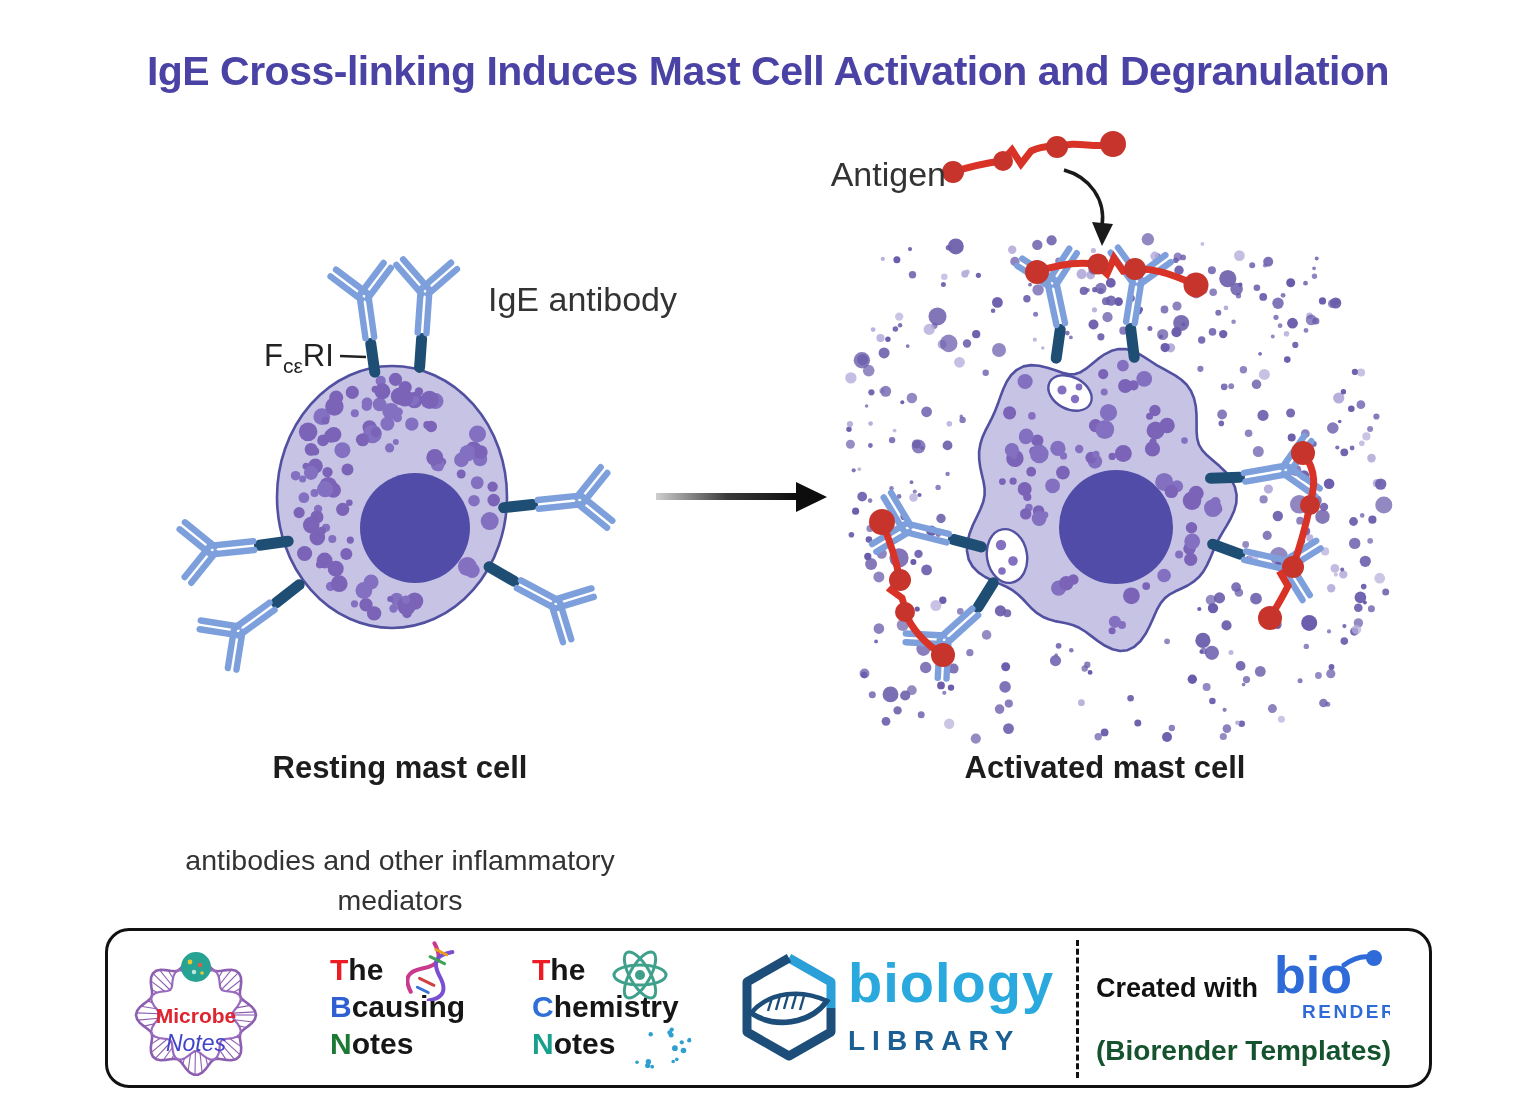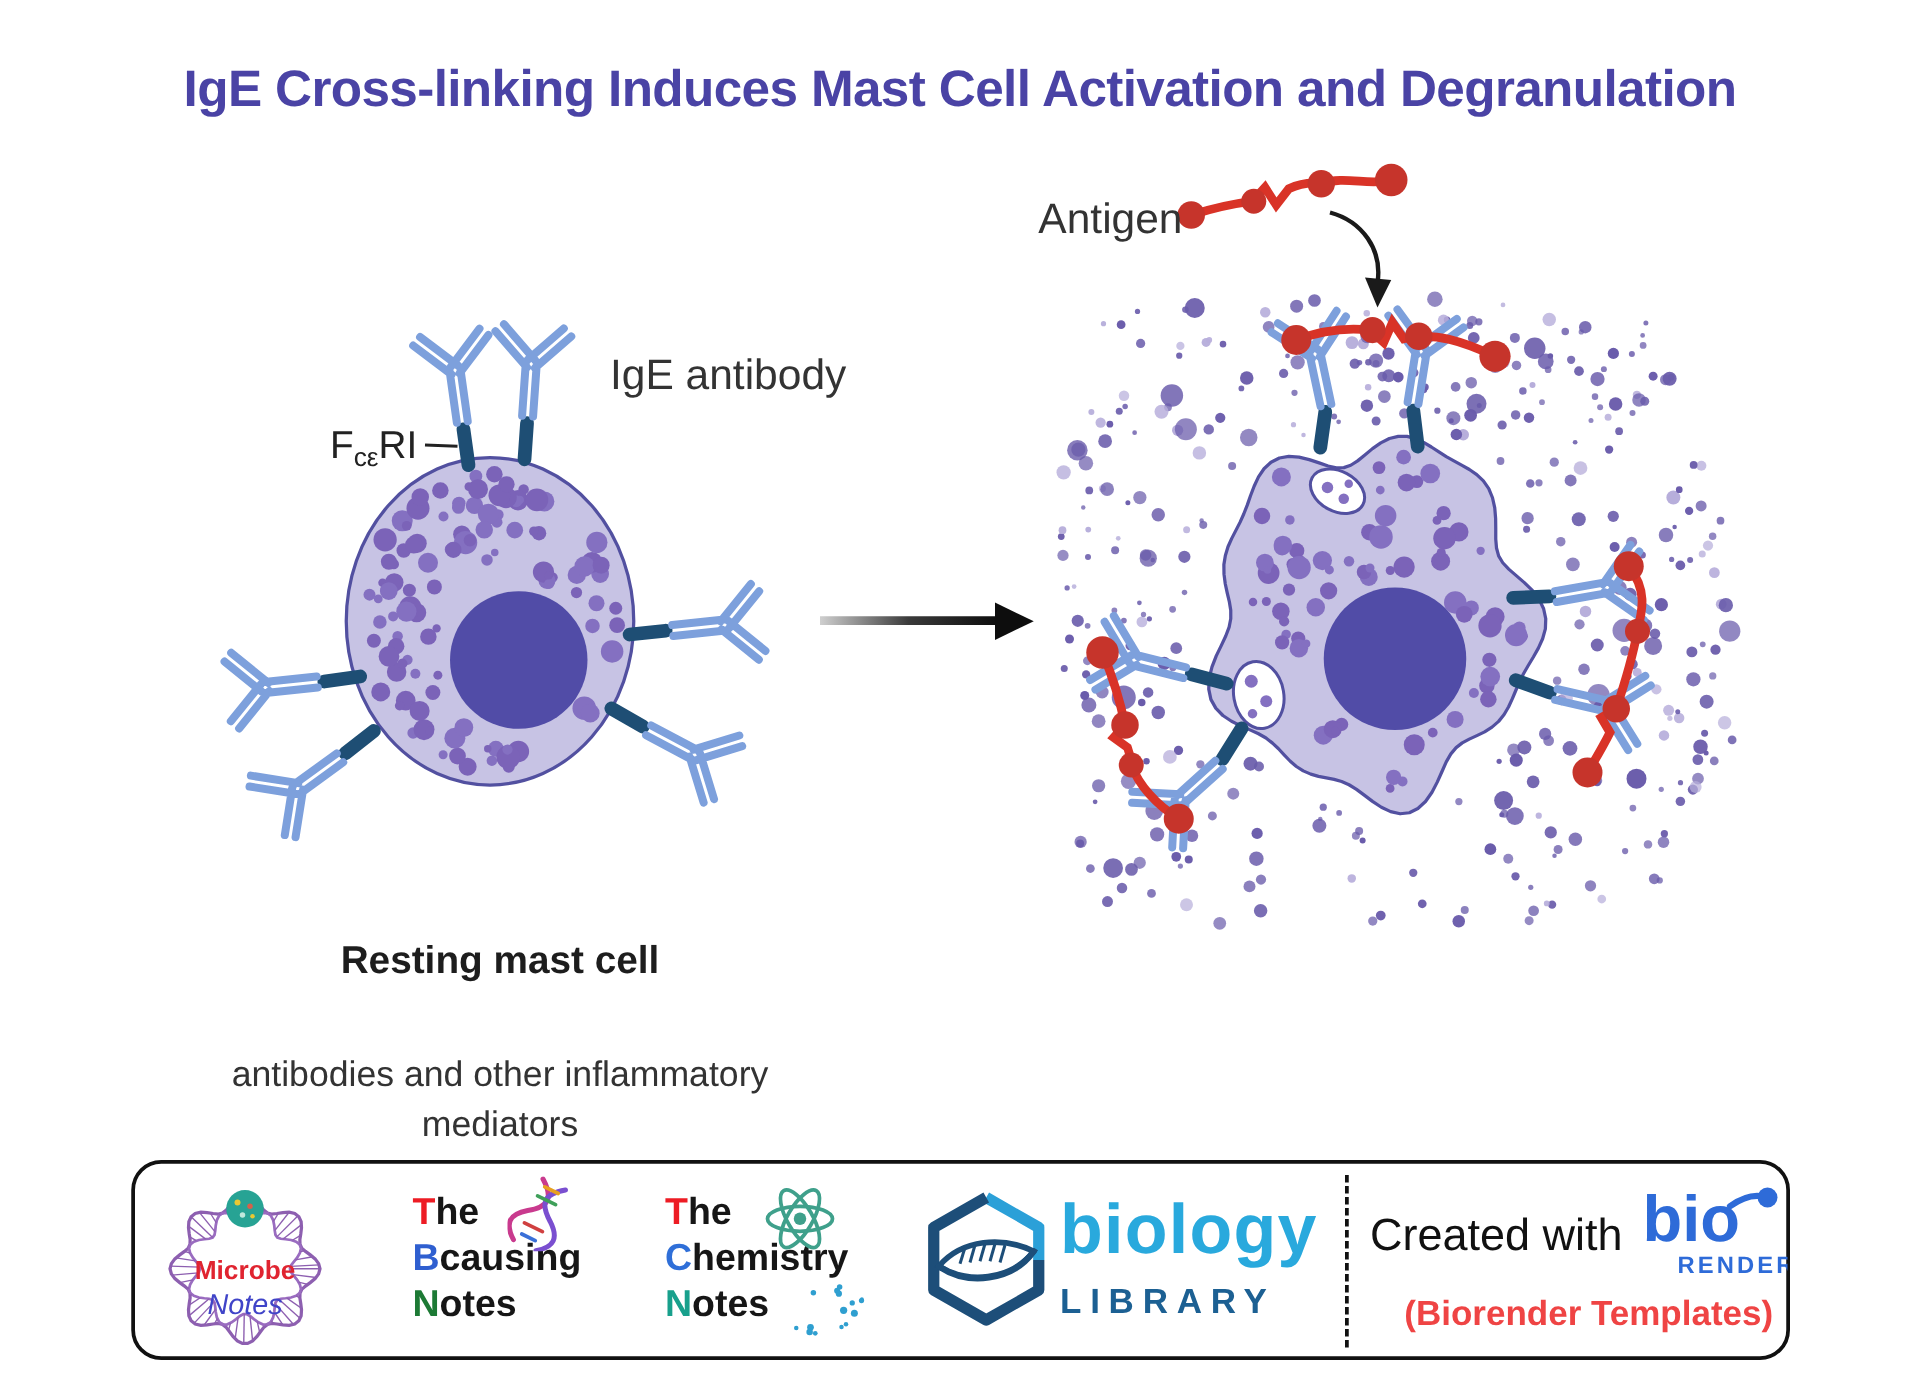--- a/index.html
+++ b/index.html
@@ -21,22 +21,22 @@
   .notes-block{font-size:30px;font-weight:bold;color:#161616;line-height:37px;white-space:nowrap;}
   .ini-red{color:#ed1c24;}.ini-blue{color:#2f5fd0;}.ini-green{color:#1d7a35;}
   .ini-blue2{color:#2f6fd8;}.ini-teal{color:#18a08c;}
   .biolib{display:flex;align-items:center;}
   .biolib-text{margin-left:8px;}
   .biolib-name{font-size:56px;font-weight:bold;color:#29a9dd;letter-spacing:1px;line-height:50px;}
   .biolib-sub{font-size:28px;font-weight:bold;color:#1c6093;letter-spacing:7px;line-height:30px;margin-top:18px;}
   .divider{border-left:3px dashed #111111;height:138px;}
   .created{width:350px;}
   .cw-row{display:flex;align-items:center;}
-  .cw-label{font-size:36px;font-weight:normal;color:#111111;white-space:nowrap;}
-  .cw-note{font-size:28px;font-weight:bold;color:#ef4444;text-align:center;margin-top:12px;}
+  .cw-label{font-size:27px;font-weight:bold;color:#111111;white-space:nowrap;}
+  .cw-note{font-size:28px;font-weight:bold;color:#14532d;margin-top:12px;}
 </style>
 </head>
 <body>
 
 <div class="page">
 
   <div class="title">IgE Cross-linking Induces Mast Cell Activation and Degranulation</div>
 
   <svg id="diagram" width="1536" height="920" viewBox="0 0 1536 920">
     <defs>
@@ -681,20 +681,21 @@
       <tspan>F</tspan><tspan dy="7" font-size="21">cε</tspan><tspan dy="-7">RI</tspan>
     </text>
     <line x1="340" y1="356" x2="366" y2="357" stroke="#222222" stroke-width="2.6"></line>
   </svg>
 
   <div class="caption caption-resting">
     <p class="cap-head">Resting mast cell</p>
     <p class="cap-desc"><br><span>antibodies and other inflammatory mediators</span></p>
   </div>
   <div class="caption caption-activated">
+    <p class="cap-head">Activated mast cell</p>
   </div>
 
   <div class="footer">
 
     <svg class="f-abs" style="left:16px;top:4px;" width="144" height="150" viewBox="0 0 144 150">
       <g id="microbe-wreath">
           <path d="M132.0,80.0L130.9,84.1L128.1,87.9L124.2,91.1L120.4,93.9L117.4,96.5L116.0,99.6L115.9,103.3L116.6,107.8L117.2,112.8L116.9,117.7L115.1,121.6L111.8,124.2L107.3,125.2L102.3,124.9L97.5,124.2L93.3,123.8L90.0,124.5L87.2,126.7L84.5,130.2L81.6,134.2L78.1,137.7L74.1,139.7L69.9,139.7L65.9,137.7L62.4,134.2L59.5,130.2L56.8,126.7L54.0,124.5L50.7,123.8L46.5,124.2L41.7,124.9L36.7,125.2L32.2,124.2L28.9,121.6L27.1,117.7L26.8,112.8L27.4,107.8L28.1,103.3L28.0,99.6L26.6,96.5L23.6,93.9L19.8,91.1L15.9,87.9L13.1,84.1L12.0,80.0L13.1,75.9L15.9,72.1L19.8,68.9L23.6,66.1L26.6,63.5L28.0,60.4L28.1,56.7L27.4,52.2L26.8,47.2L27.1,42.3L28.9,38.4L32.2,35.8L36.7,34.8L41.7,35.1L46.5,35.8L50.7,36.2L54.0,35.5L56.8,33.3L59.5,29.8L62.4,25.8L65.9,22.3L69.9,20.3L74.1,20.3L78.1,22.3L81.6,25.8L84.5,29.8L87.2,33.3L90.0,35.5L93.3,36.2L97.5,35.8L102.3,35.1L107.3,34.8L111.8,35.8L115.1,38.4L116.9,42.3L117.2,47.2L116.6,52.2L115.9,56.7L116.0,60.4L117.4,63.5L120.4,66.1L124.2,68.9L128.1,72.1L130.9,75.9L132.0,80.0Z" fill="none" stroke="#8d5fb0" stroke-width="2.6"></path>
           <path d="M108.0,80.0L108.8,82.6L111.0,85.5L113.7,88.9L115.9,92.6L116.8,96.3L115.7,99.5L112.9,101.7L108.8,103.0L104.5,103.6L100.7,104.0L97.9,105.0L96.4,107.1L95.8,110.5L95.4,114.6L94.5,119.0L92.7,122.5L90.0,124.5L86.5,124.6L82.7,122.9L79.1,120.3L76.0,117.8L73.3,116.2L70.7,116.2L68.0,117.8L64.9,120.3L61.3,122.9L57.5,124.6L54.0,124.5L51.3,122.5L49.5,119.0L48.6,114.6L48.2,110.5L47.6,107.1L46.1,105.0L43.3,104.0L39.5,103.6L35.2,103.0L31.1,101.7L28.3,99.5L27.2,96.3L28.1,92.6L30.3,88.9L33.0,85.5L35.2,82.6L36.0,80.0L35.2,77.4L33.0,74.5L30.3,71.1L28.1,67.4L27.2,63.7L28.3,60.5L31.1,58.3L35.2,57.0L39.5,56.4L43.3,56.0L46.1,55.0L47.6,52.9L48.2,49.5L48.6,45.4L49.5,41.0L51.3,37.5L54.0,35.5L57.5,35.4L61.3,37.1L64.9,39.7L68.0,42.2L70.7,43.8L73.3,43.8L76.0,42.2L79.1,39.7L82.7,37.1L86.5,35.4L90.0,35.5L92.7,37.5L94.5,41.0L95.4,45.4L95.8,49.5L96.4,52.9L97.9,55.0L100.7,56.0L104.5,56.4L108.8,57.0L112.9,58.3L115.7,60.5L116.8,63.7L115.9,67.4L113.7,71.1L111.0,74.5L108.8,77.4L108.0,80.0Z" fill="none" stroke="#9a6cc0" stroke-width="2.2"></path>
           <line x1="108.0" y1="80.0" x2="132.0" y2="80.0" stroke="#8d5fb0" stroke-width="1.1"></line>
           <line x1="110.4" y1="84.7" x2="128.9" y2="87.0" stroke="#8d5fb0" stroke-width="1.1"></line>

